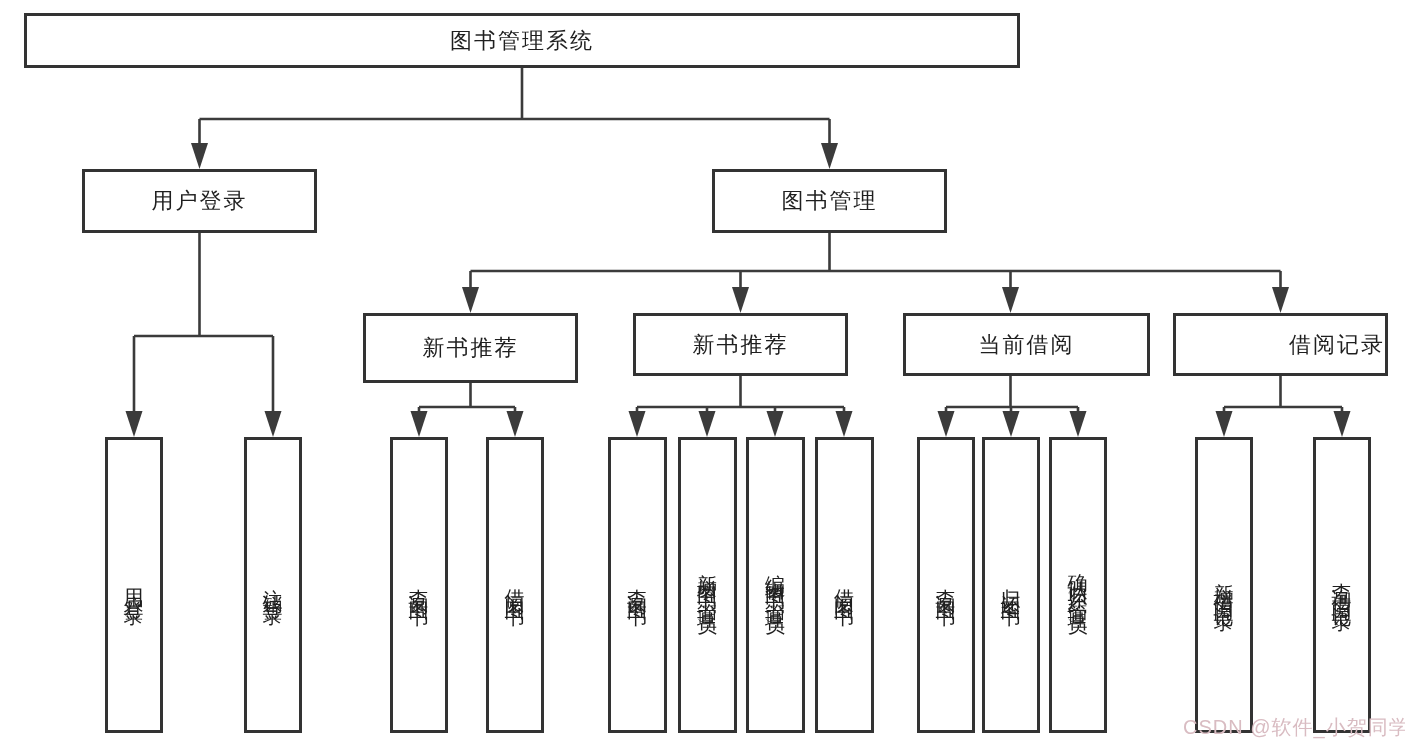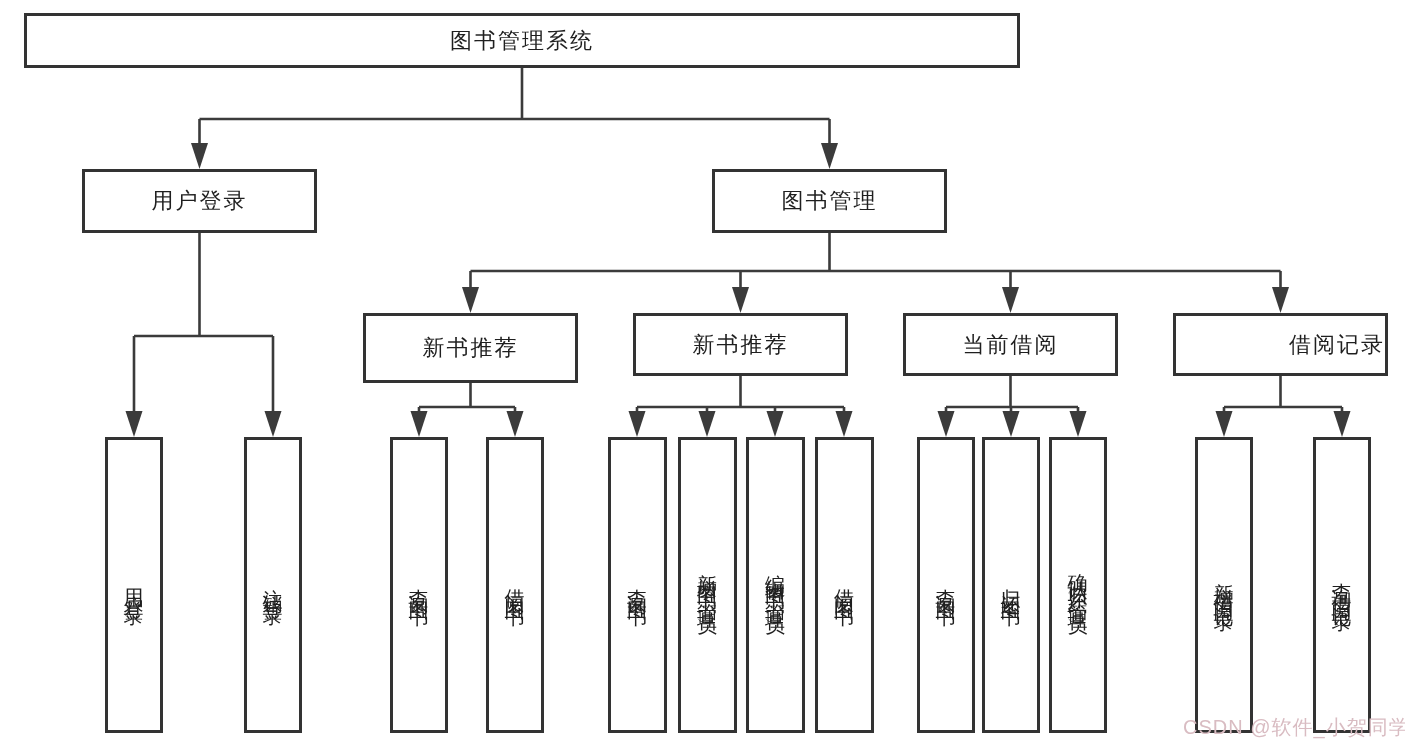--- a/index.html
+++ b/index.html
@@ -94,21 +94,21 @@
   <div class="node h" style="left:712px;top:169px;width:235px;height:64px;">
     <span>图书管理</span>
   </div>
 
   <div class="node h" style="left:363px;top:313px;width:215px;height:70px;">
     <span>新书推荐</span>
   </div>
   <div class="node h" style="left:633px;top:313px;width:215px;height:63px;">
     <span>新书推荐</span>
   </div>
-  <div class="node h" style="left:903px;top:313px;width:215px;height:63px;">
+  <div class="node h" style="left:903px;top:313px;width:247px;height:63px;">
     <span>当前借阅</span>
   </div>
   <div class="node h" style="left:1173px;top:313px;width:215px;height:63px;justify-content:flex-end;">
     <span>借阅记录</span>
   </div>
 
   <div class="node leaf" style="left:105px;top:437px;width:58px;height:296px;">
     <span class="vtext">用户登录</span>
   </div>
   <div class="node leaf" style="left:244px;top:437px;width:58px;height:296px;">

